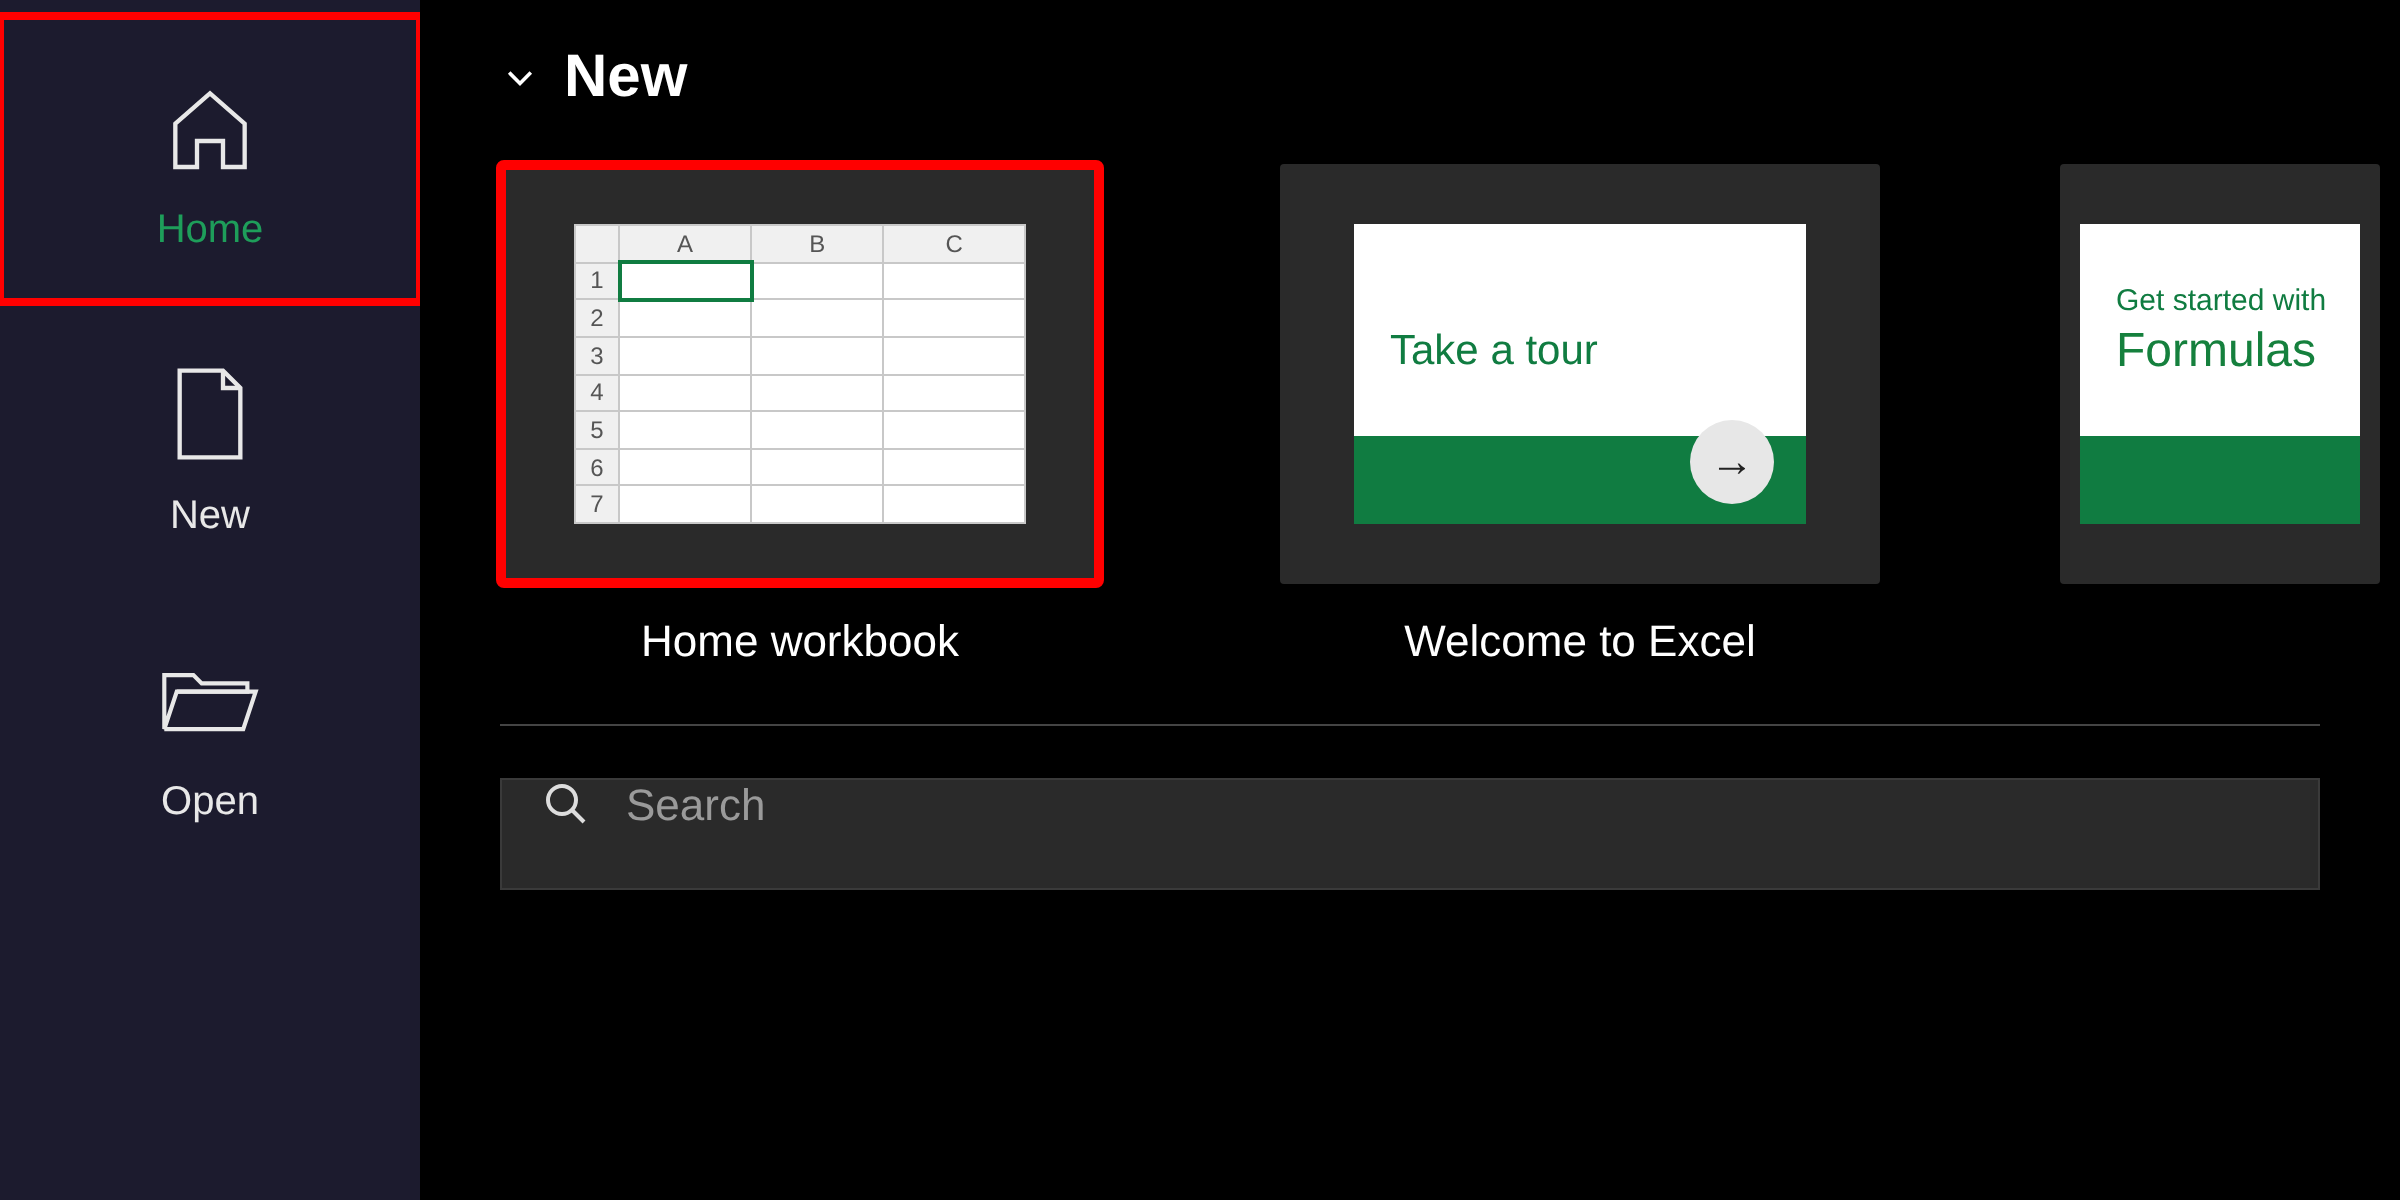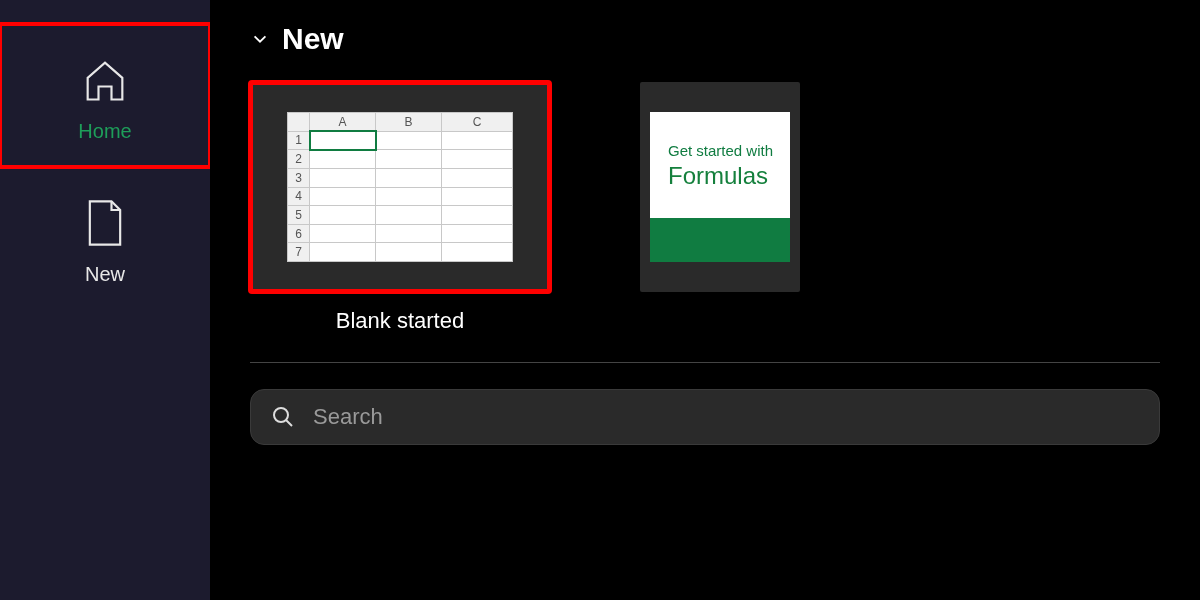--- a/index.html
+++ b/index.html
@@ -1,20 +1,20 @@
 <!DOCTYPE html>
 <html><head>
 <meta charset="utf-8">
 <style>
   * { box-sizing: border-box; margin: 0; padding: 0; }
   html, body { width: 1200px; height: 600px; overflow: hidden; font-family: "Segoe UI", Arial, sans-serif; background: #0a0a0a; color: #fff; }
   .app { display: flex; width: 100%; height: 100%; }
 
   
-  .sidebar { width: 210px; background: #1c1b2e; display: flex; flex-direction: column; padding-top: 24px; }
+  .sidebar { width: 210px; background: #1c1b2e; display: flex; flex-direction: column; padding-top: 8px; }
   .side-item { width: 100%; display: flex; flex-direction: column; align-items: center; padding: 28px 0 24px 0; cursor: pointer; }
   .side-item .icon-slot { width: 56px; height: 56px; display: flex; align-items: center; justify-content: center; }
   .side-item .label { margin-top: 12px; font-size: 20px; color: #e8e8e8; }
   .side-item.active .label { color: #1e9e5a; }
   .side-item.highlight { outline: 4px solid #ff0000; outline-offset: -2px; }
 
   
   .main { flex: 1; background: #000; padding: 22px 0 0 40px; overflow: hidden; position: relative; }
   .greeting { font-size: 42px; font-weight: 700; color: #fff; margin-bottom: 34px; }
   .section-header { display: flex; align-items: center; gap: 12px; margin-bottom: 26px; }
@@ -43,21 +43,21 @@
 
   
   .formula-text1 { position:absolute; left:18px; top:30px; color:#107c41; font-size:15px; }
   .formula-text2 { position:absolute; left:18px; top:50px; color:#15803d; font-size:24px; }
   .formula-band { position:absolute; bottom:0; left:0; right:0; height:44px; background:#107c41; }
 
   .divider { border:none; border-top:1px solid #444; margin: 28px 40px 26px 0; }
 
   
   .search-wrap { margin-right: 40px; }
-  .search { width: 100%; max-width: 920px; height: 56px; background:#2a2a2a; border:1px solid #3a3a3a; border-radius:14px; display:flex; align-items:center; padding: 0 20px; gap:18px; }
+  .search { width: 100%; max-width: 920px; height: 56px; background:#2a2a2a; border:1px solid #3a3a3a; border-radius:0; display:flex; align-items:flex-start; padding: 0 20px; gap:18px; }
   .search input { flex:1; background:transparent; border:none; outline:none; color:#ccc; font-size:22px; }
   .search input::placeholder { color:#9a9a9a; }
 
   
   .template-card.third { width: 160px; justify-content: space-between; }
   .template-card.third .thumb-wrap { width:160px; }
   .template-card.third .thumb-inner { width:140px; }
 
   svg { display:block; }
 </style>
@@ -79,20 +79,29 @@
     <div class="side-item">
       <span class="icon-slot">
         <svg width="44" height="52" viewBox="0 0 40 48" fill="none" stroke="#e8e8e8" stroke-width="2">
           <path d="M6 4 H26 L34 12 V44 H6 Z"></path>
           <path d="M26 4 V12 H34"></path>
         </svg>
       </span>
       <span class="label">New</span>
     </div>
 
+    <div class="side-item">
+      <span class="icon-slot">
+        <svg width="54" height="44" viewBox="0 0 52 40" fill="none" stroke="#e8e8e8" stroke-width="2">
+          <path d="M4 8 H18 L22 12 H44 V16 H10 L4 34 Z"></path>
+          <path d="M10 16 H48 L42 34 H4"></path>
+        </svg>
+      </span>
+      <span class="label">Open</span>
+    </div>
   </div>
 
   <div class="main">
 
     <div class="section-header">
       <span class="chev">
         <svg width="18" height="18" viewBox="0 0 20 20" fill="none" stroke="#fff" stroke-width="2">
           <path d="M4 7 L10 13 L16 7"></path>
         </svg>
       </span>
@@ -151,23 +160,33 @@
               <tr>
                     <th class="rowhead">7</th>
                     <td></td>
                     <td></td>
                     <td></td>
                   </tr>
             </tbody>
               </table>
           </div>
         </div>
-        <div class="card-label">Blank started</div>
-      </div>
-
+        <div class="card-label">Home workbook</div>
+      </div>
+
+      <div class="template-card">
+        <div class="thumb-wrap">
+          <div class="thumb-inner">
+            <div class="tour-text">Take a tour</div>
+            <div class="tour-band"></div>
+            <div class="tour-arrow">→</div>
+          </div>
+        </div>
+        <div class="card-label">Welcome to Excel</div>
+      </div>
 
       <div class="template-card third">
         <div class="thumb-wrap">
           <div class="thumb-inner">
             <div class="formula-text1">Get started with</div>
             <div class="formula-text2">Formulas</div>
             <div class="formula-band"></div>
           </div>
         </div>
       </div>

